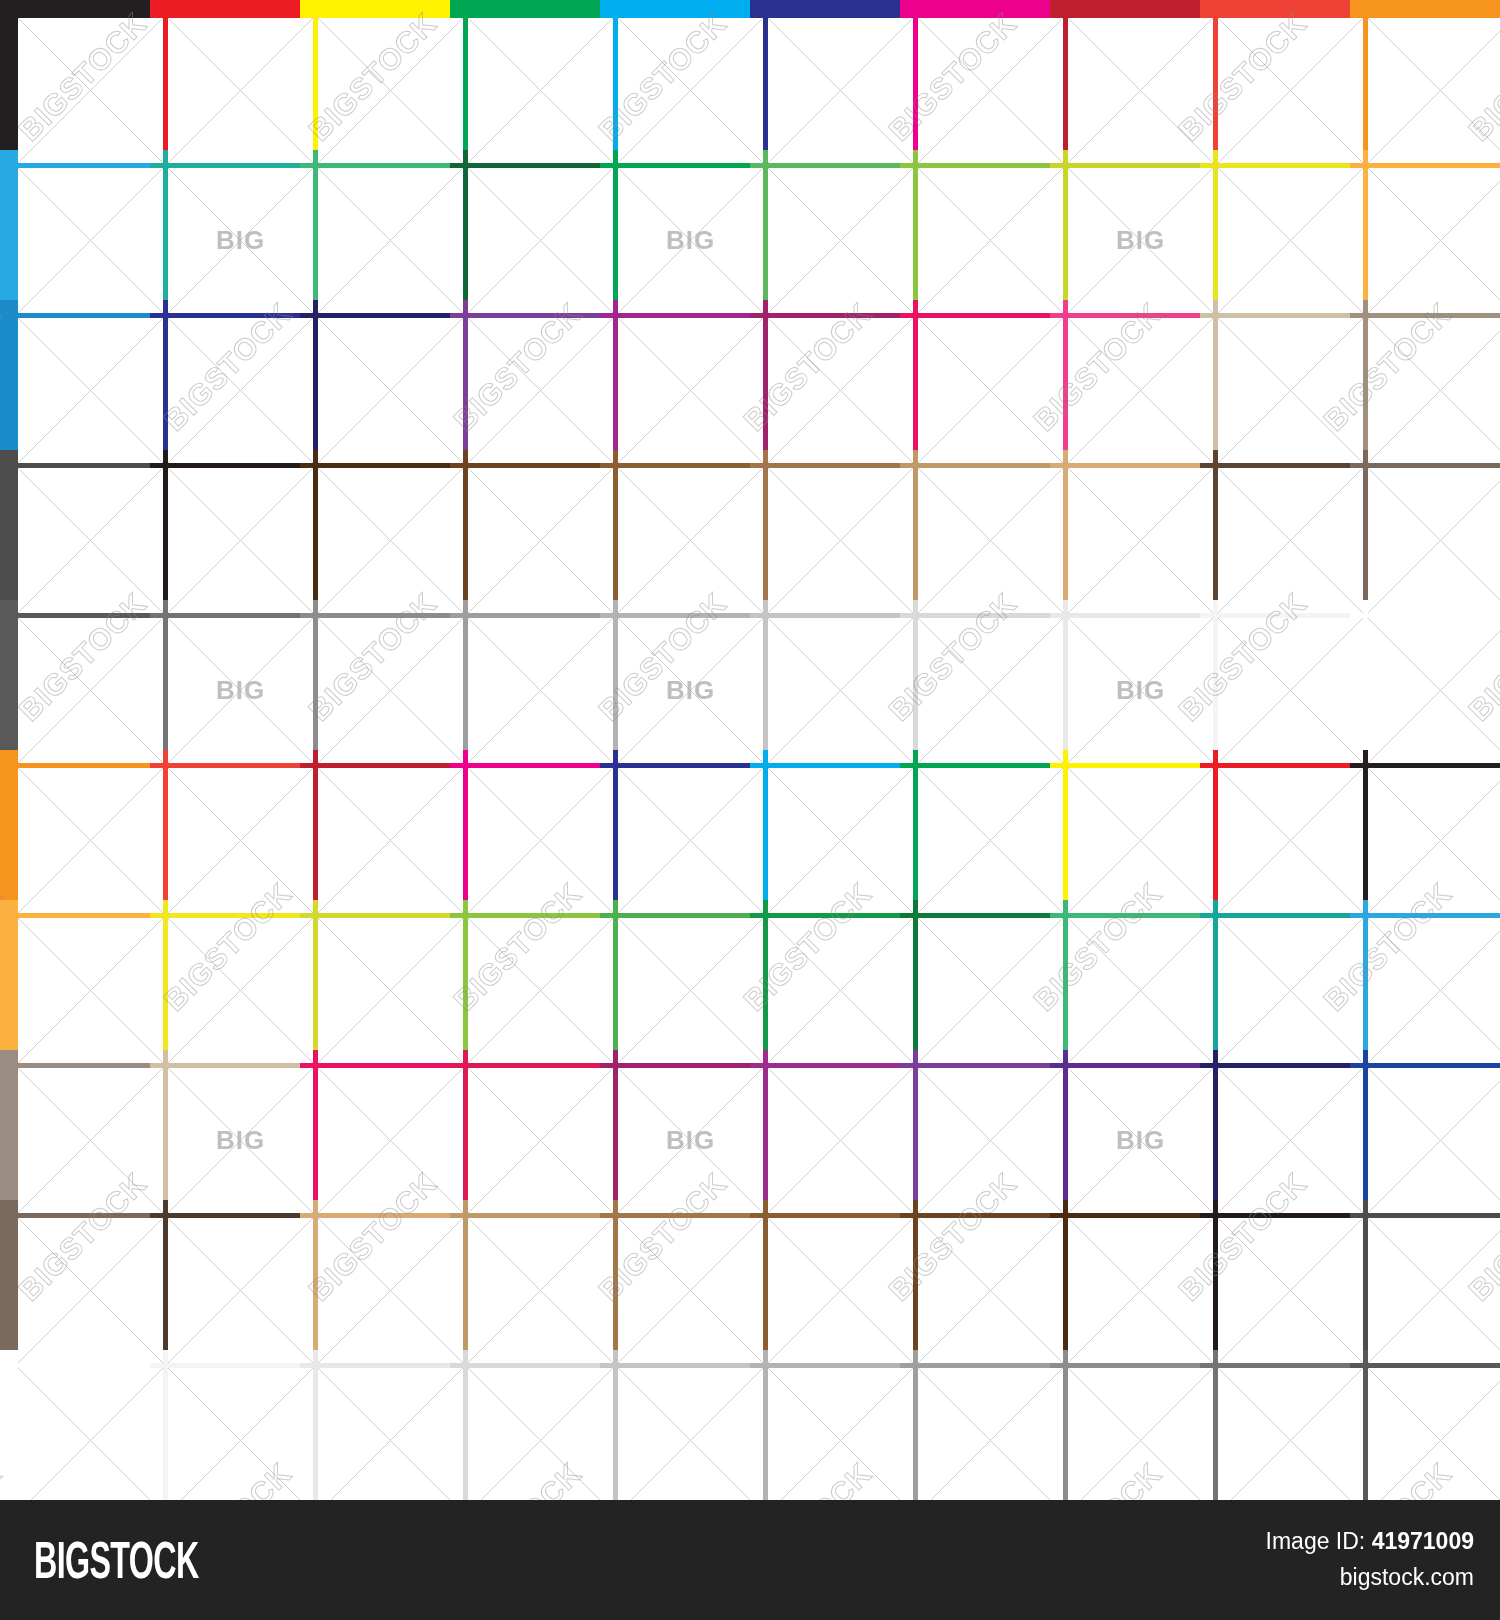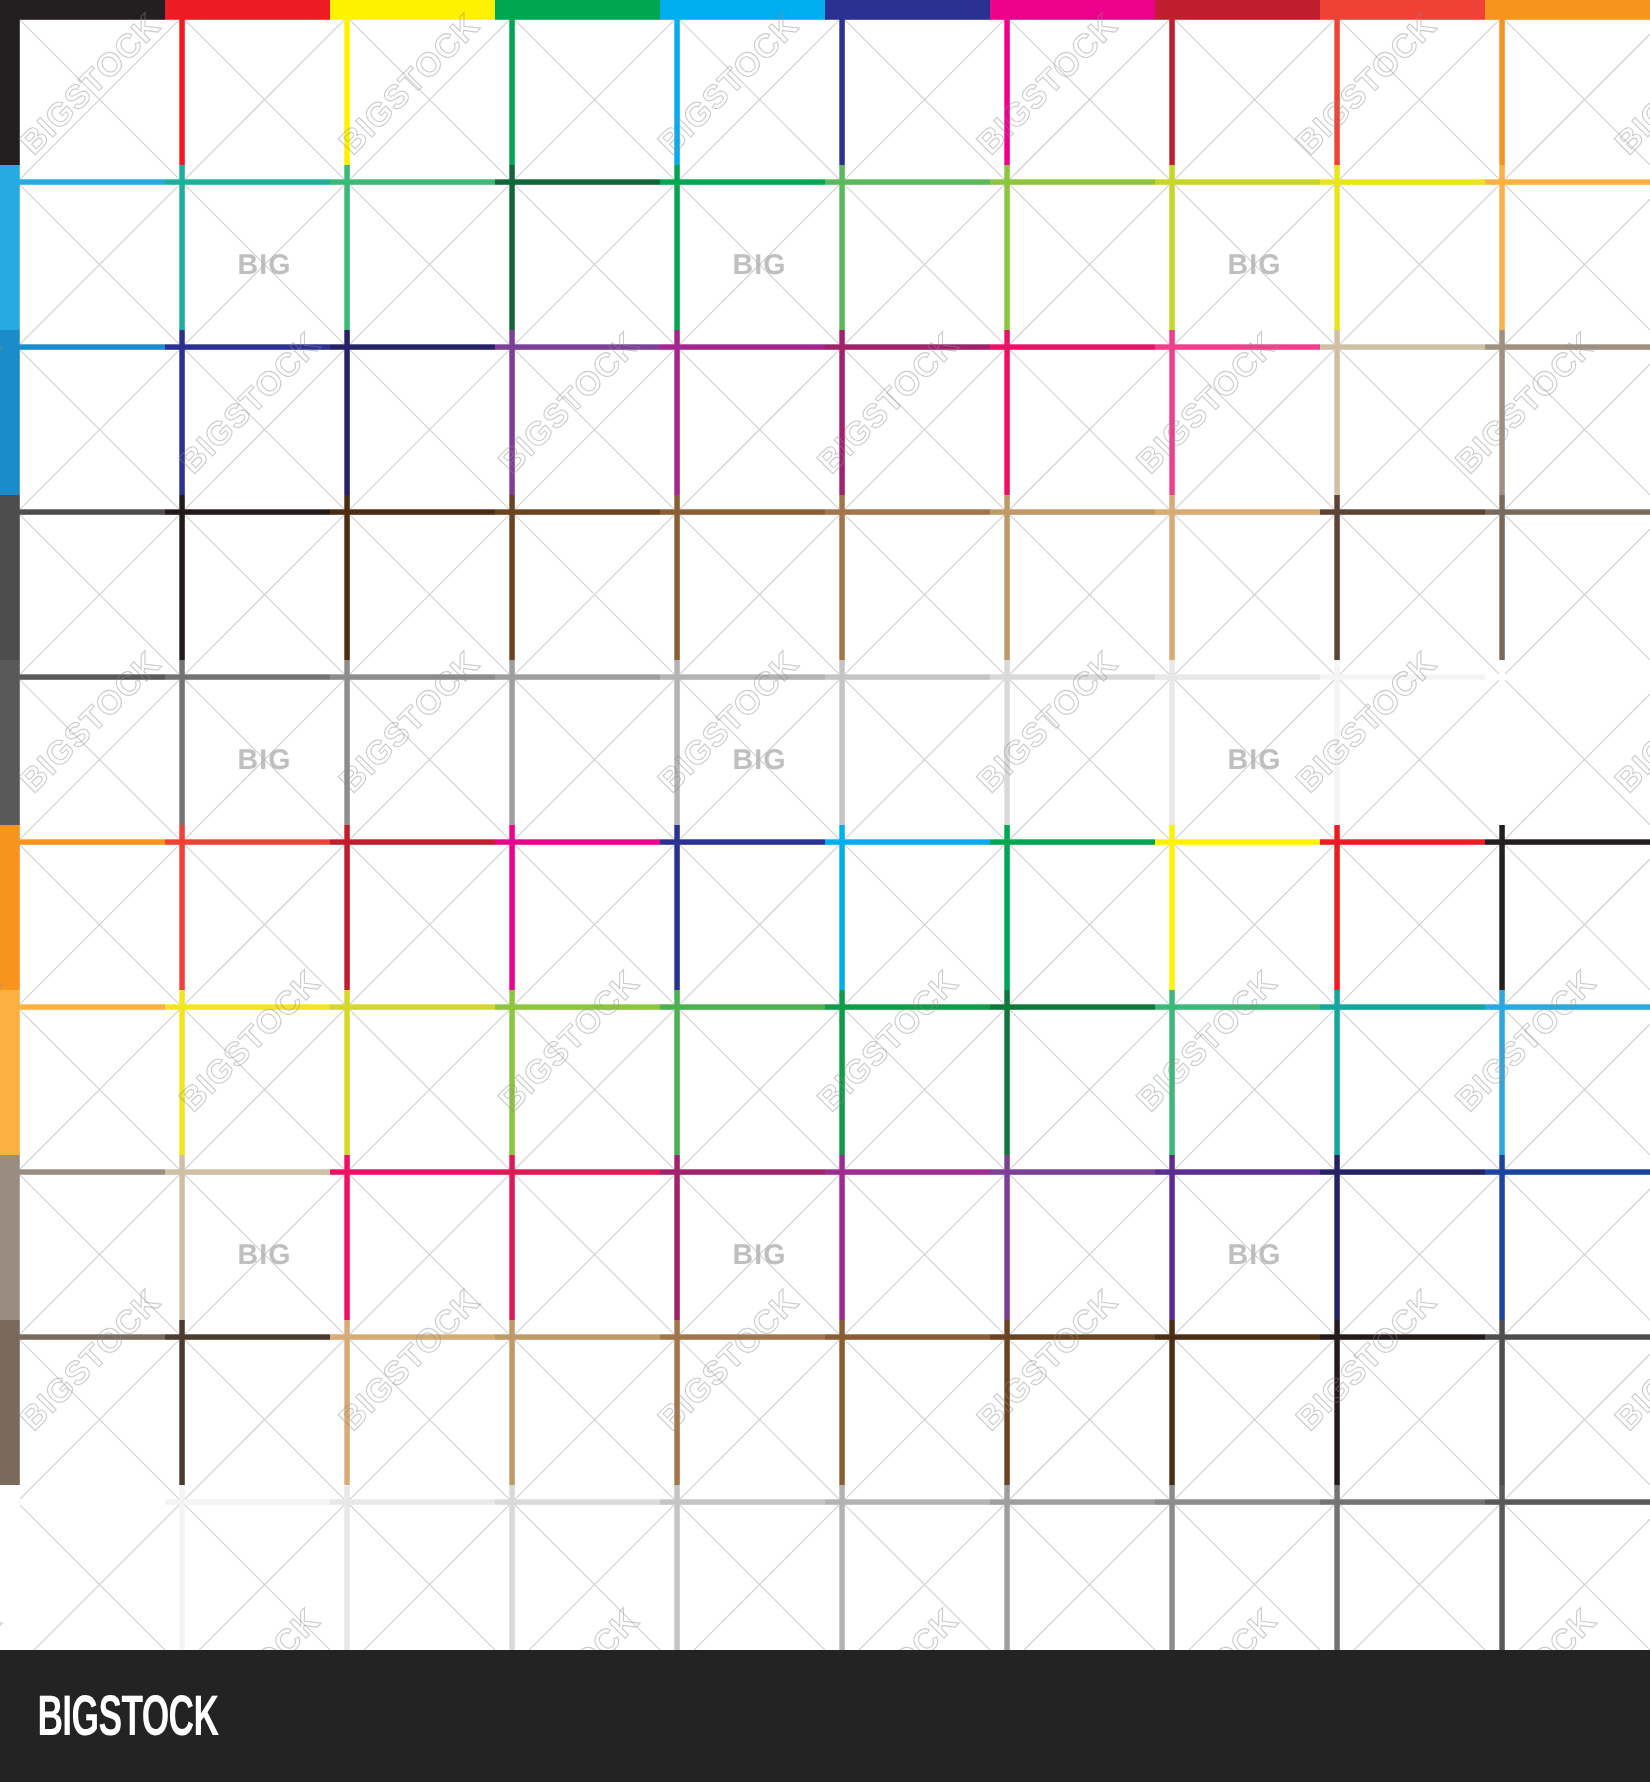--- a/index.html
+++ b/index.html
@@ -879,15 +879,22 @@
       <div class="bs" style="left: -145px; top: 1510px;">BIGSTOCK</div>
       <div class="bs" style="left: 145px; top: 1510px;">BIGSTOCK</div>
       <div class="bs" style="left: 435px; top: 1510px;">BIGSTOCK</div>
       <div class="bs" style="left: 725px; top: 1510px;">BIGSTOCK</div>
       <div class="bs" style="left: 1015px; top: 1510px;">BIGSTOCK</div>
       <div class="bs" style="left: 1305px; top: 1510px;">BIGSTOCK</div>
     </div>
 
   <div id="footer">
     <div id="logo">BIGSTOCK</div>
+    <div id="meta">
+      <div class="line1">
+        <span>Image ID:</span>
+        <b>41971009</b>
+      </div>
+      <div class="line2">bigstock.com</div>
+    </div>
   </div>
 
 </div>
 
 </body></html>

